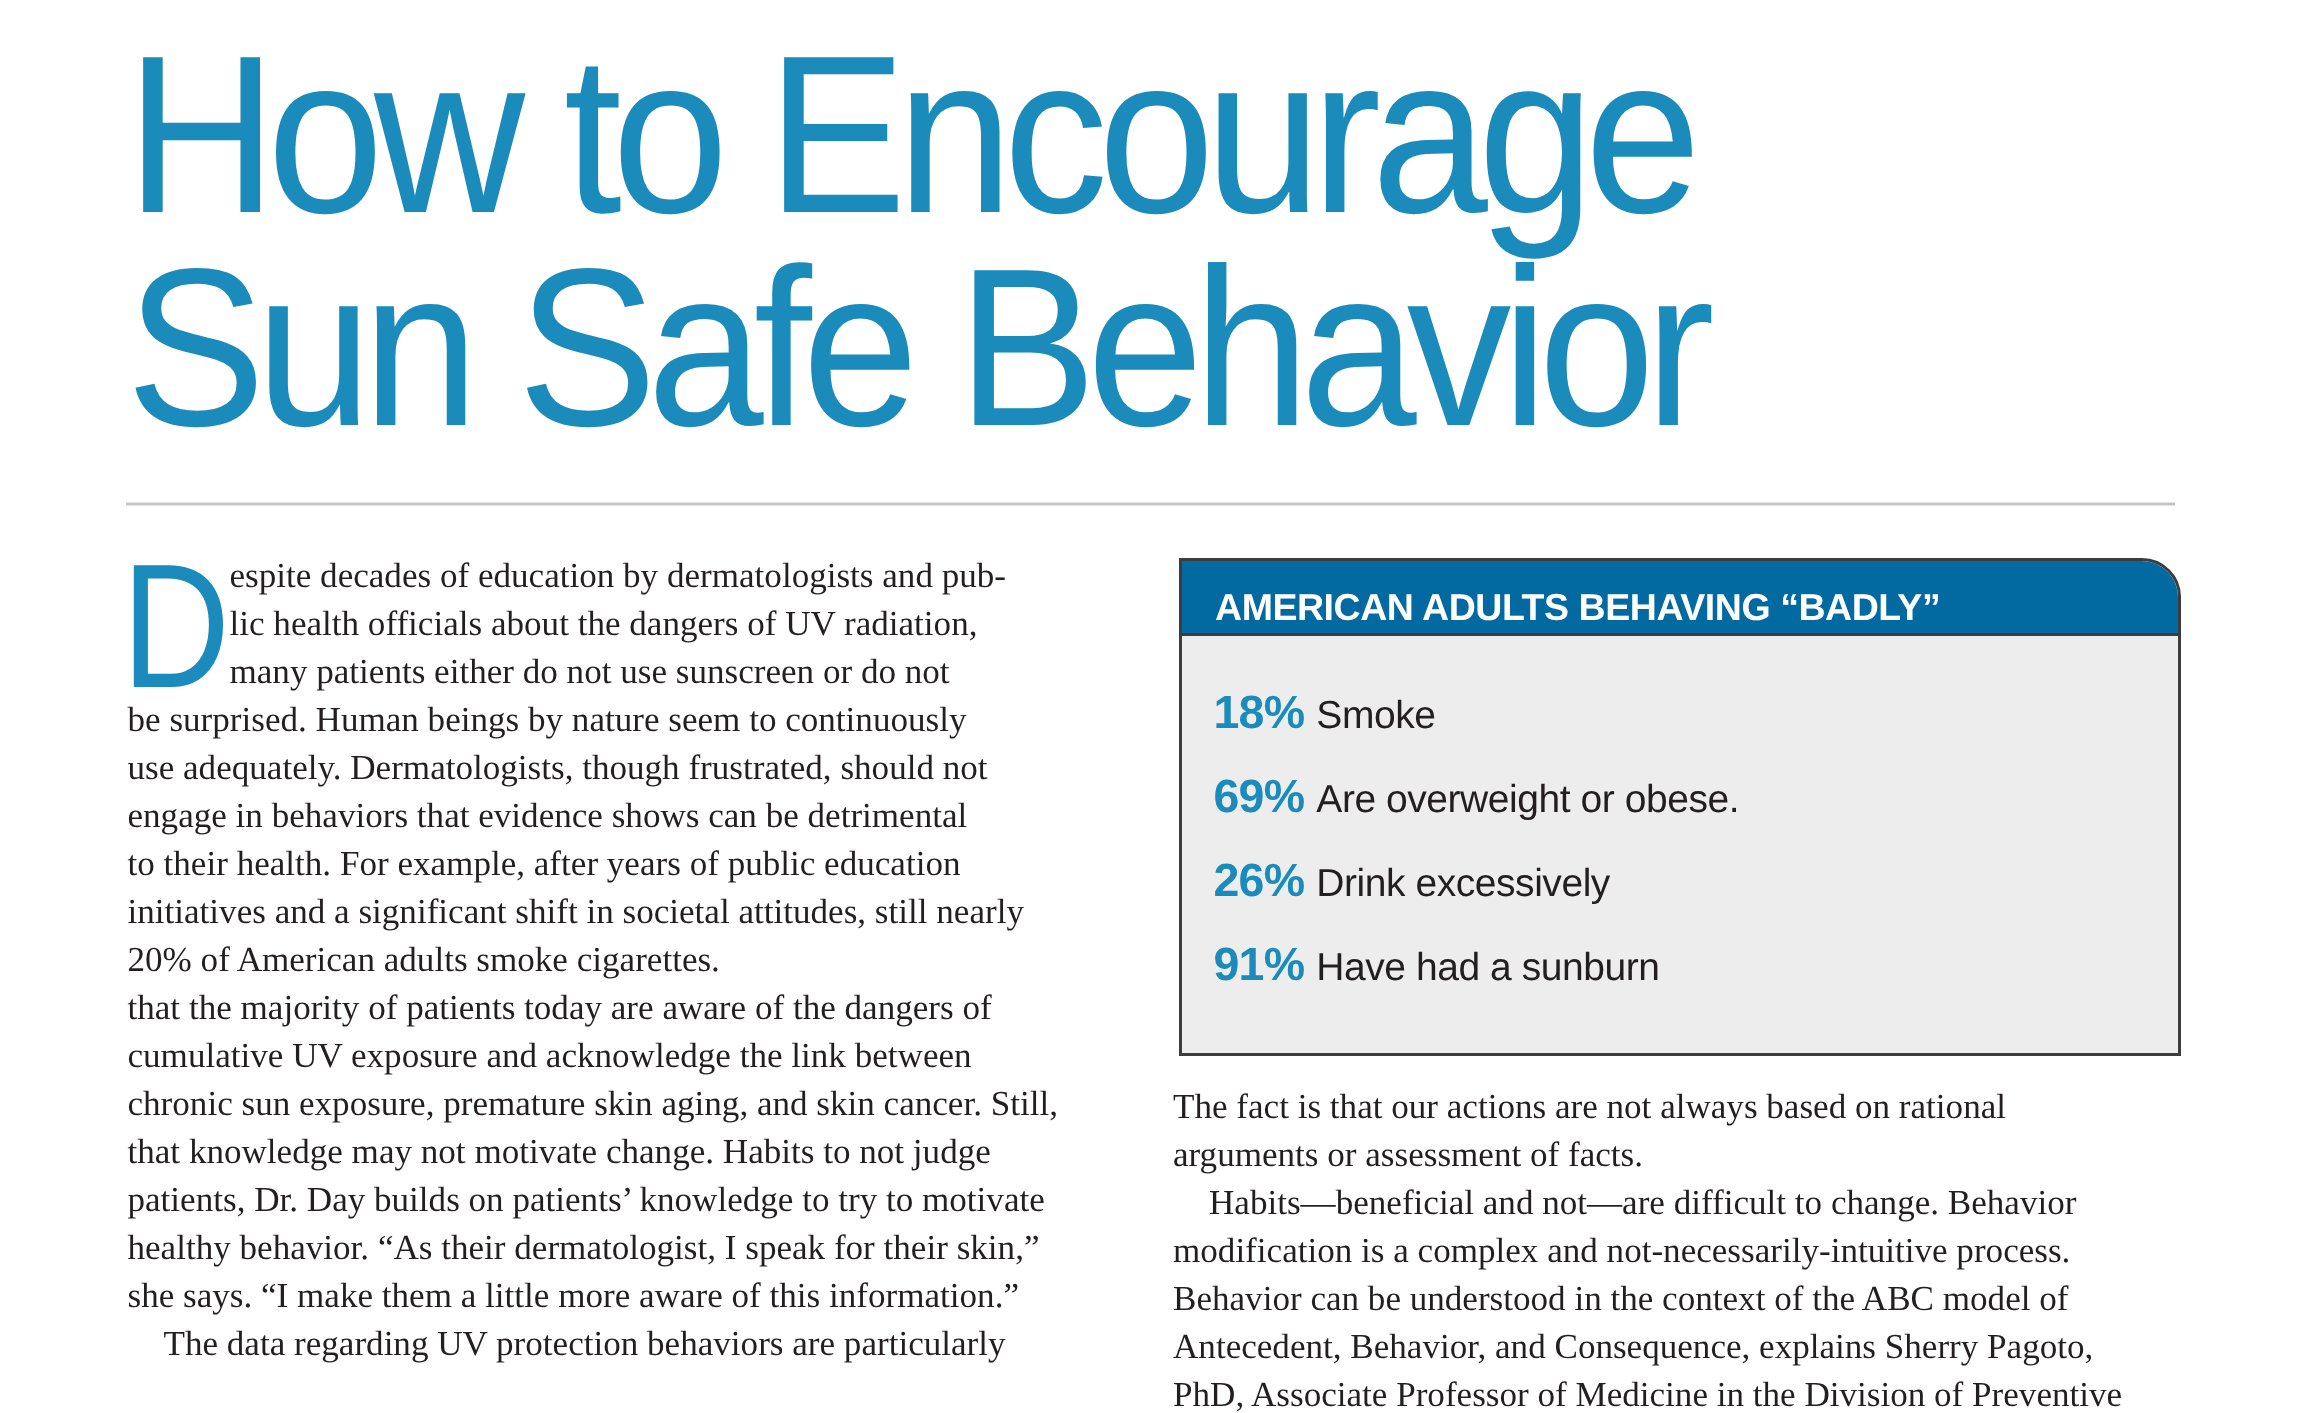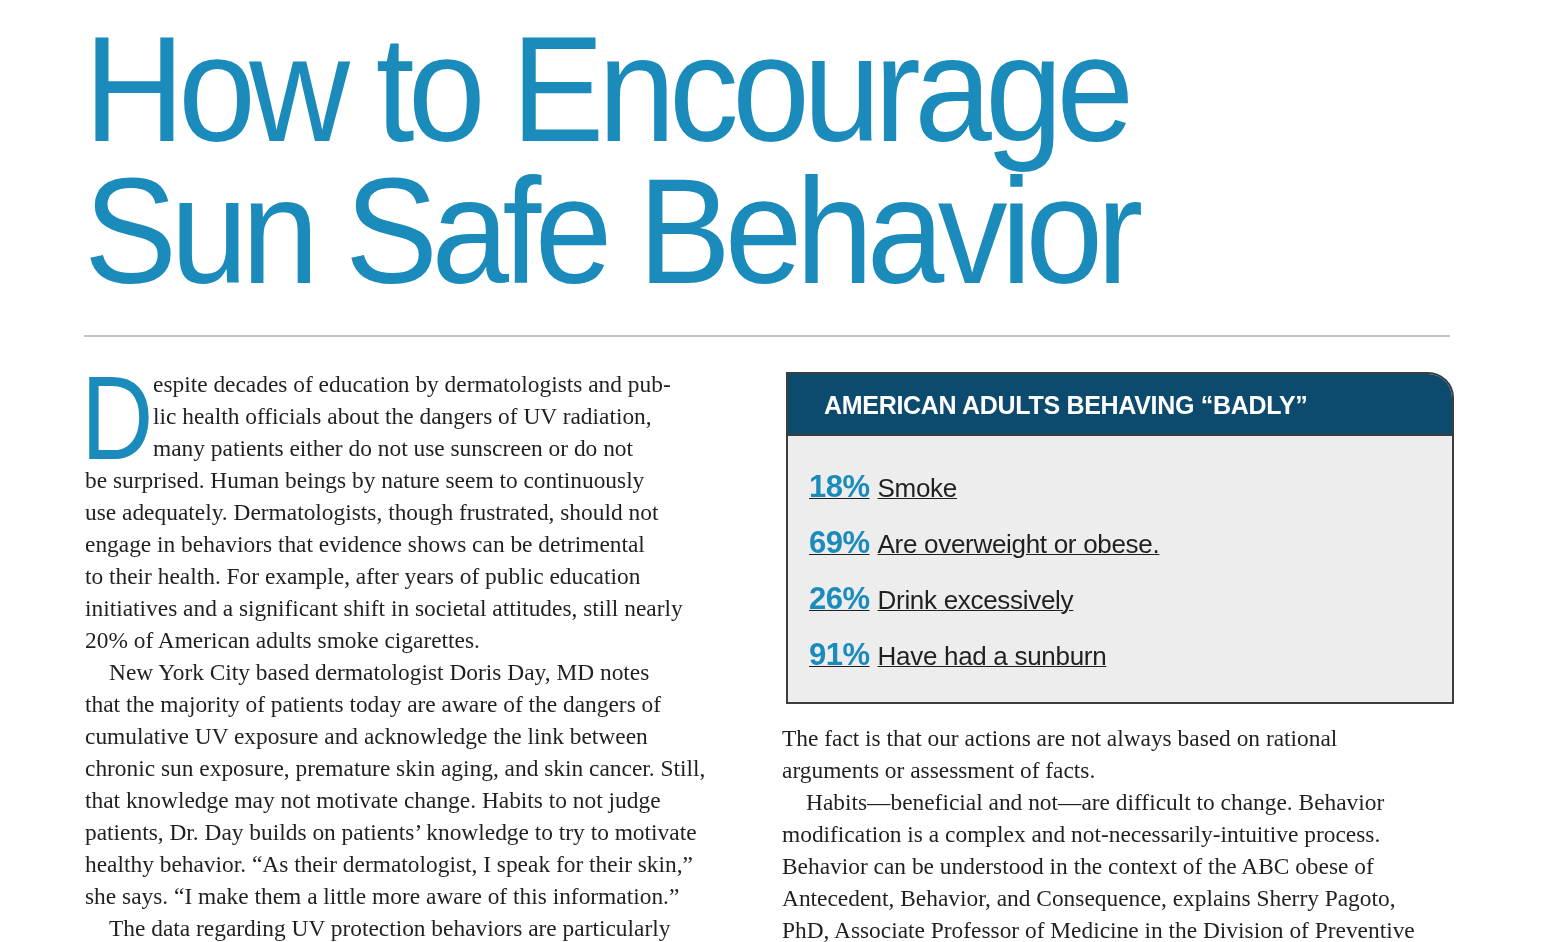--- a/index.html
+++ b/index.html
@@ -79,35 +79,34 @@
       top: 372px;
       width: 668px;
       height: 332px;
       border: 2px solid #3d3d3d;
       border-top-right-radius: 26px;
       background: #ededed;
       box-sizing: border-box;
       overflow: hidden;
     }
     .sidebar-header {
-      height: 62px;
-      background: #0c4a6e;
+      height: 50px;
+      background: #0369a1;
       border-bottom: 2px solid #3d3d3d;
       box-sizing: border-box;
       color: #ffffff;
       font-family: "Liberation Sans", sans-serif;
       font-weight: bold;
       font-size: 25px;
       line-height: 62px;
-      padding-left: 36px;
+      padding-left: 22px;
       letter-spacing: -0.3px;
     }
     .stat-list {
       padding: 23px 0 0 21px;
-      text-decoration: underline;
     }
     .stat-row {
       height: 56px;
       line-height: 56px;
       white-space: nowrap;
       font-family: "Liberation Sans", sans-serif;
     }
     .stat-value {
       color: #1a8bbb;
       font-weight: bold;
@@ -138,21 +137,20 @@
     <span class="line-row">lic health officials about the dangers of UV radiation,</span>
     <span class="line-row">many patients either do not use sunscreen or do not</span>
     <span class="line-row">be surprised. Human beings by nature seem to continuously</span>
     <span class="line-row" style="clear:both">use adequately. Dermatologists, though frustrated, should not</span>
     <span class="line-row">engage in behaviors that evidence shows can be detrimental</span>
     <span class="line-row">to their health. For example, after years of public education</span>
     <span class="line-row">initiatives and a significant shift in societal attitudes, still nearly</span>
     <span class="line-row">20% of American adults smoke cigarettes.</span>
   </p>
   <p>
-    <span class="line-row" style="padding-left:24px">New York City based dermatologist Doris Day, MD notes</span>
     <span class="line-row">that the majority of patients today are aware of the dangers of</span>
     <span class="line-row">cumulative UV exposure and acknowledge the link between</span>
     <span class="line-row">chronic sun exposure, premature skin aging, and skin cancer. Still,</span>
     <span class="line-row">that knowledge may not motivate change. Habits to not judge</span>
     <span class="line-row">patients, Dr. Day builds on patients’ knowledge to try to motivate</span>
     <span class="line-row">healthy behavior. “As their dermatologist, I speak for their skin,”</span>
     <span class="line-row">she says. “I make them a little more aware of this information.”</span>
   </p>
   <p>
     <span class="line-row" style="padding-left:24px">The data regarding UV protection behaviors are particularly</span>
@@ -178,17 +176,17 @@
 </div>
 
 <div class="col col-right">
   <p>
     <span class="line-row">The fact is that our actions are not always based on rational</span>
     <span class="line-row">arguments or assessment of facts.</span>
   </p>
   <p>
     <span class="line-row" style="padding-left:24px">Habits—beneficial and not—are difficult to change. Behavior</span>
     <span class="line-row">modification is a complex and not-necessarily-intuitive process.</span>
-    <span class="line-row">Behavior can be understood in the context of the ABC obese of</span>
+    <span class="line-row">Behavior can be understood in the context of the ABC model of</span>
     <span class="line-row">Antecedent, Behavior, and Consequence, explains Sherry Pagoto,</span>
     <span class="line-row">PhD, Associate Professor of Medicine in the Division of Preventive</span>
   </p>
 </div>
 
 </body></html>

